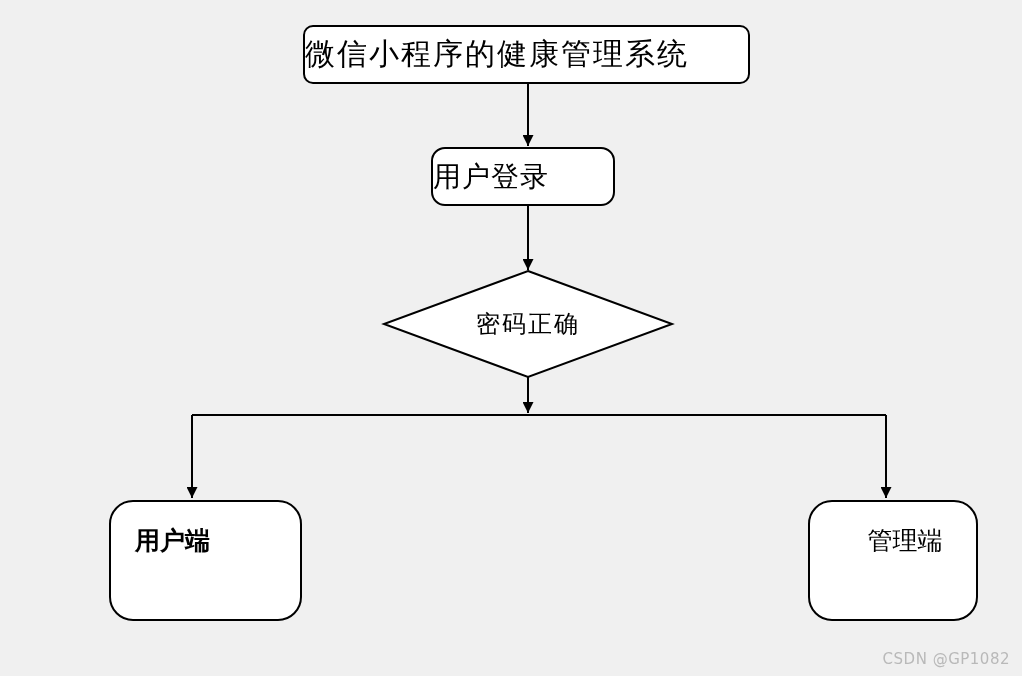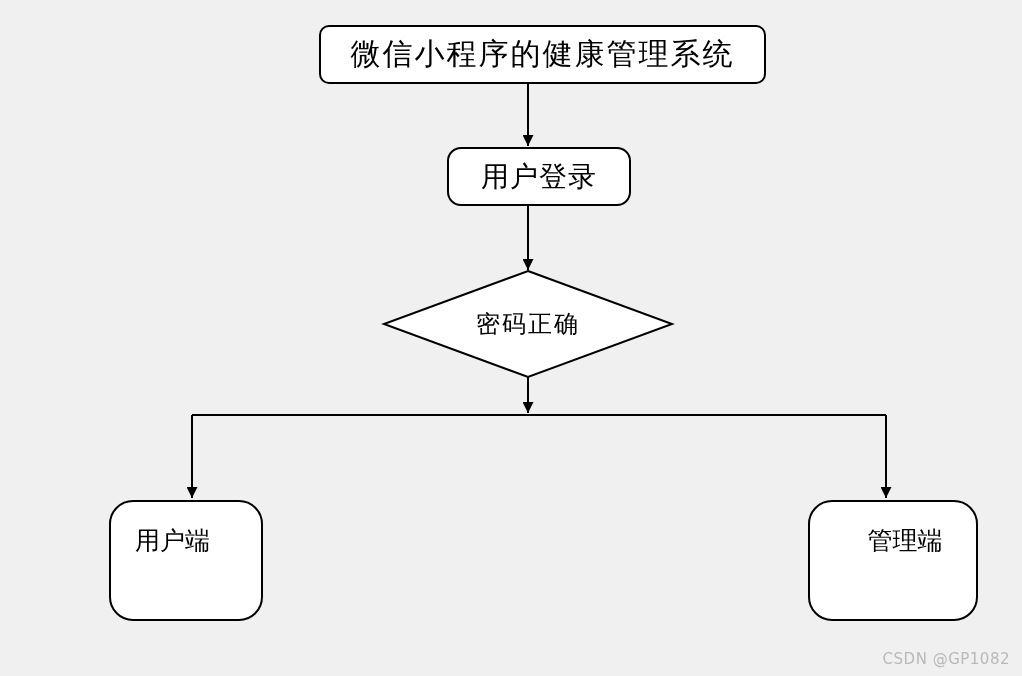--- a/index.html
+++ b/index.html
@@ -39,42 +39,40 @@
   .node{
     position:absolute;
     box-sizing:border-box;
     background:var(--color-node-fill);
     border:2px solid var(--color-stroke);
     color:#000;
   }
   .node.centered{
     display:flex;
     align-items:center;
-    justify-content:center;
     text-align:center;
-    margin-left:16px;
   }
   .node-system{
     left:303px;top:25px;width:447px;height:59px;
     border-radius:10px;
     font-size:30px;
     letter-spacing:2px;
   }
   .node-login{
     left:431px;top:147px;width:184px;height:59px;
     border-radius:14px;
     font-size:28px;
     letter-spacing:1px;
   }
   .node-terminal{
     border-radius:24px;
     font-size:25px;
     padding:22px 0 0 24px;
   }
-  .node-user{ left:109px;top:500px;width:154px;height:121px; }
+  .node-user{ left:109px;top:500px;width:193px;height:121px;font-weight:bold; }
   .node-admin{ left:808px;top:500px;width:170px;height:121px;text-align:center; }
   .diamond-label{
     position:absolute;
     left:420px;top:308px;width:216px;height:32px;
     line-height:32px;
     text-align:center;
     font-size:24px;
     letter-spacing:2px;
     color:#000;
   }

